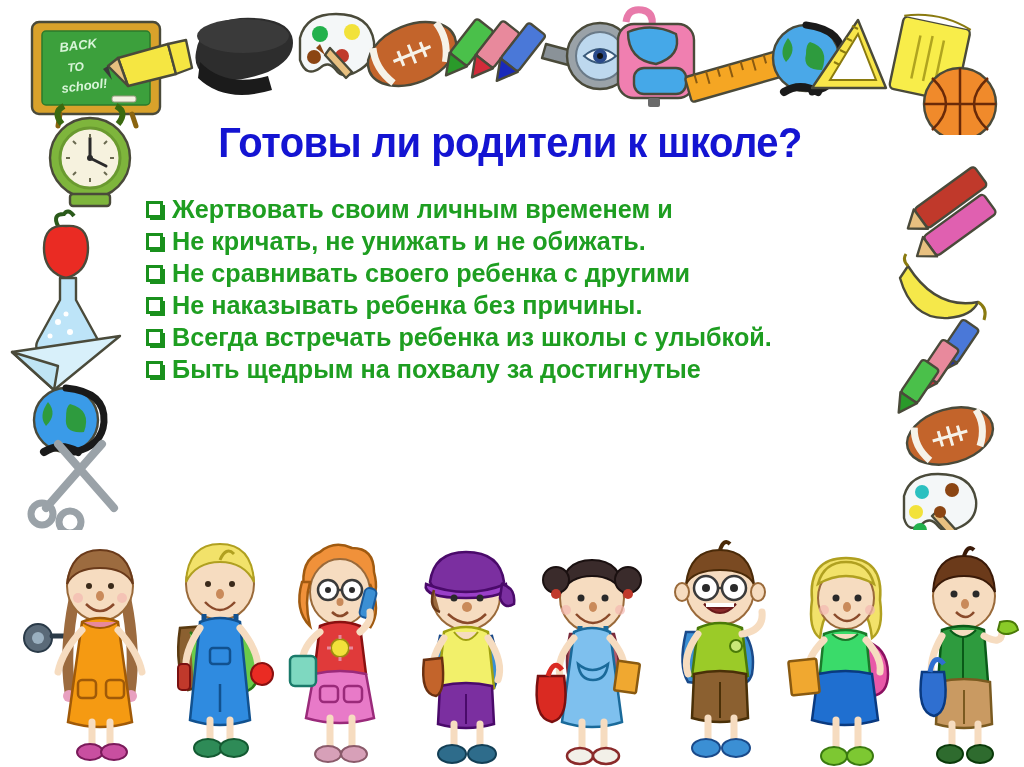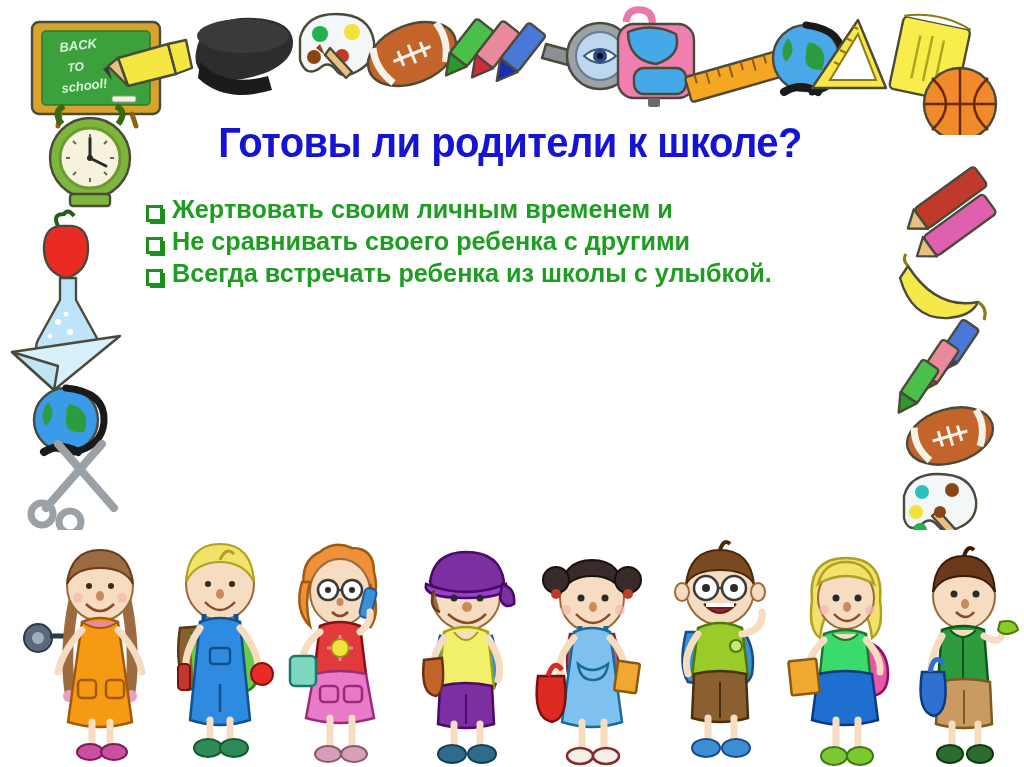--- a/index.html
+++ b/index.html
@@ -33,21 +33,21 @@
 
   
   #bullets{
     position:absolute;
     left:146px; top:194px;
     width:760px;
     z-index:40;
   }
   .bline{
     display:flex;
-    align-items:center;
+    align-items:flex-start;
     margin-bottom:1px;
   }
   .bullet-box{
     flex:0 0 auto;
     width:17px;height:17px;
     margin-top:7px;
     margin-right:9px;
     border:3px solid #19901C;
     box-sizing:border-box;
     box-shadow:3px 3px 0 -1px #19901C;
@@ -293,32 +293,44 @@
   <div id="title">Готовы ли родители к школе?</div>
 
   <div id="bullets">
 
     <div class="bline">
       <span class="bullet-box"></span>
       <span class="btext">Жертвовать своим личным временем  и</span>
     </div>
 
 
+    <div class="bline">
+      <span class="bullet-box"></span>
+      <span class="btext"> Не кричать, не унижать и не обижать.</span>
+    </div>
 
     <div class="bline">
       <span class="bullet-box"></span>
       <span class="btext"> Не сравнивать своего ребенка с другими</span>
     </div>
 
+    <div class="bline">
+      <span class="bullet-box"></span>
+      <span class="btext"> Не наказывать ребенка без причины.</span>
+    </div>
 
     <div class="bline">
       <span class="bullet-box"></span>
       <span class="btext"> Всегда встречать ребенка из школы с улыбкой.</span>
     </div>
 
+    <div class="bline">
+      <span class="bullet-box"></span>
+      <span class="btext"> Быть щедрым на похвалу за достигнутые</span>
+    </div>
   </div>
 
   <div id="kids">
     <svg width="1024" height="247" viewBox="0 0 1024 247">
       <defs>
         <g id="legsShoe"></g>
       </defs>
 
       <g>
         <circle cx="38" cy="118" r="14" fill="#5a6a78" stroke="#2a3a48" stroke-width="2"></circle>

